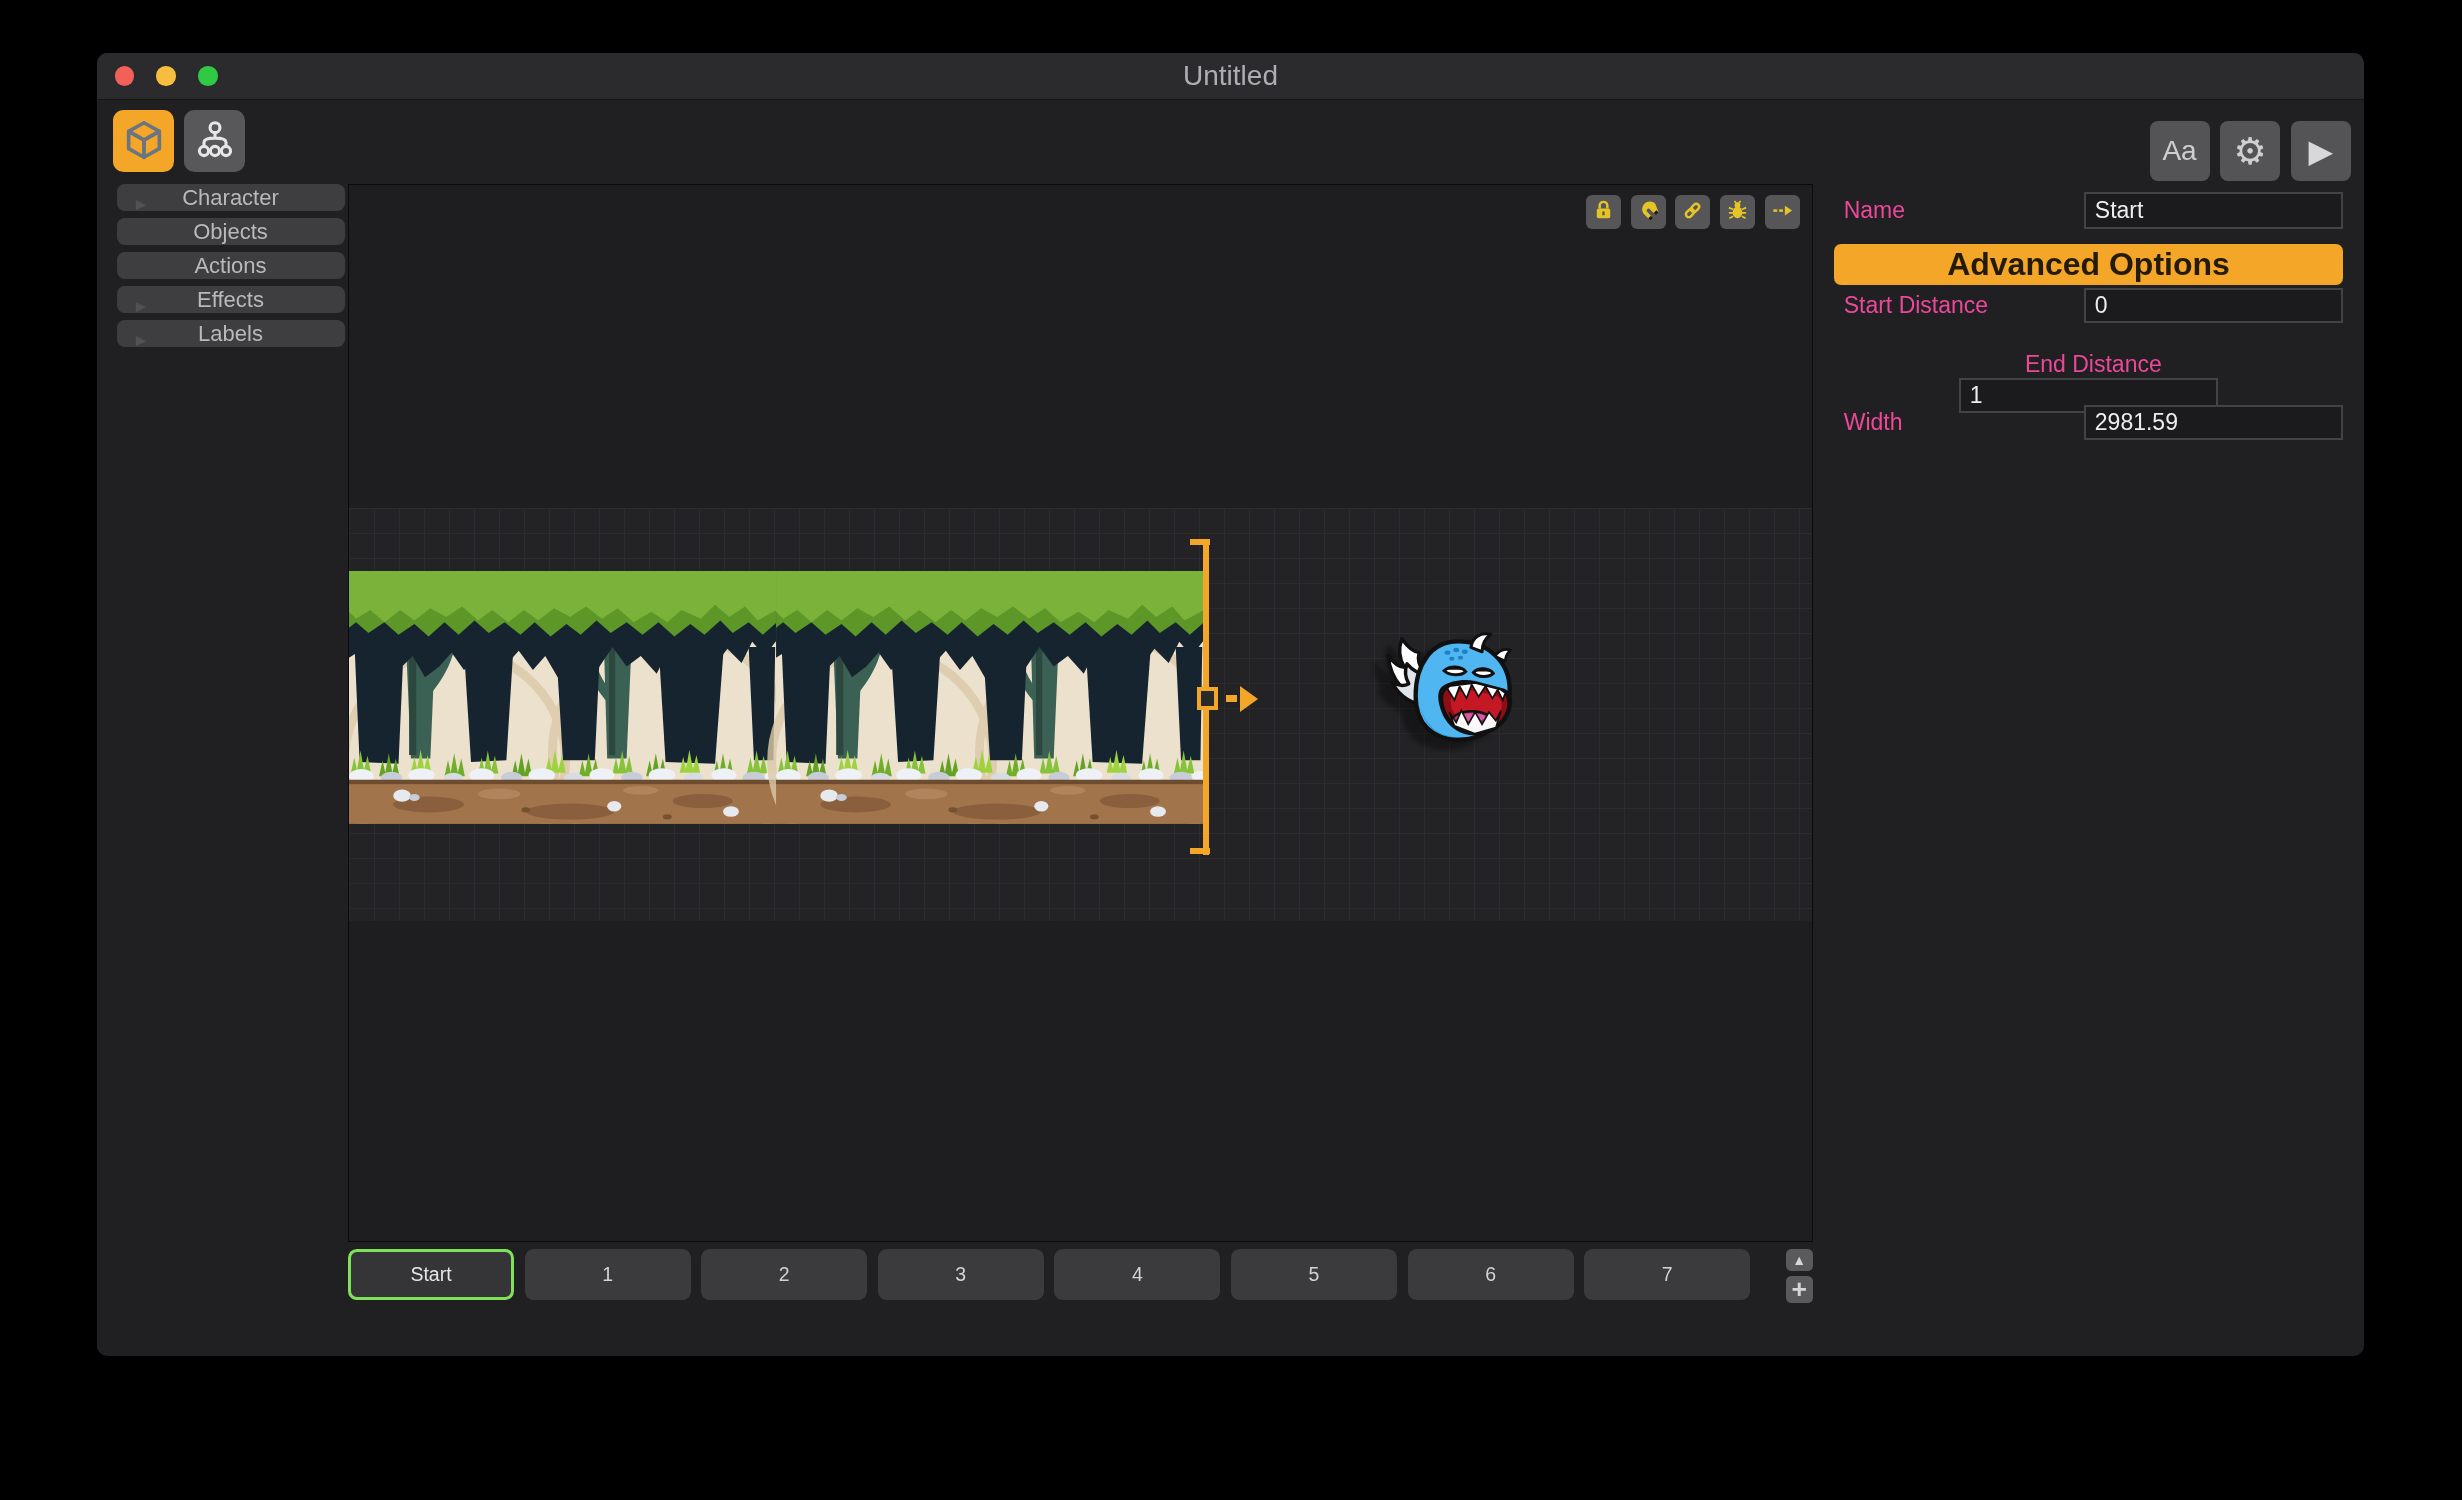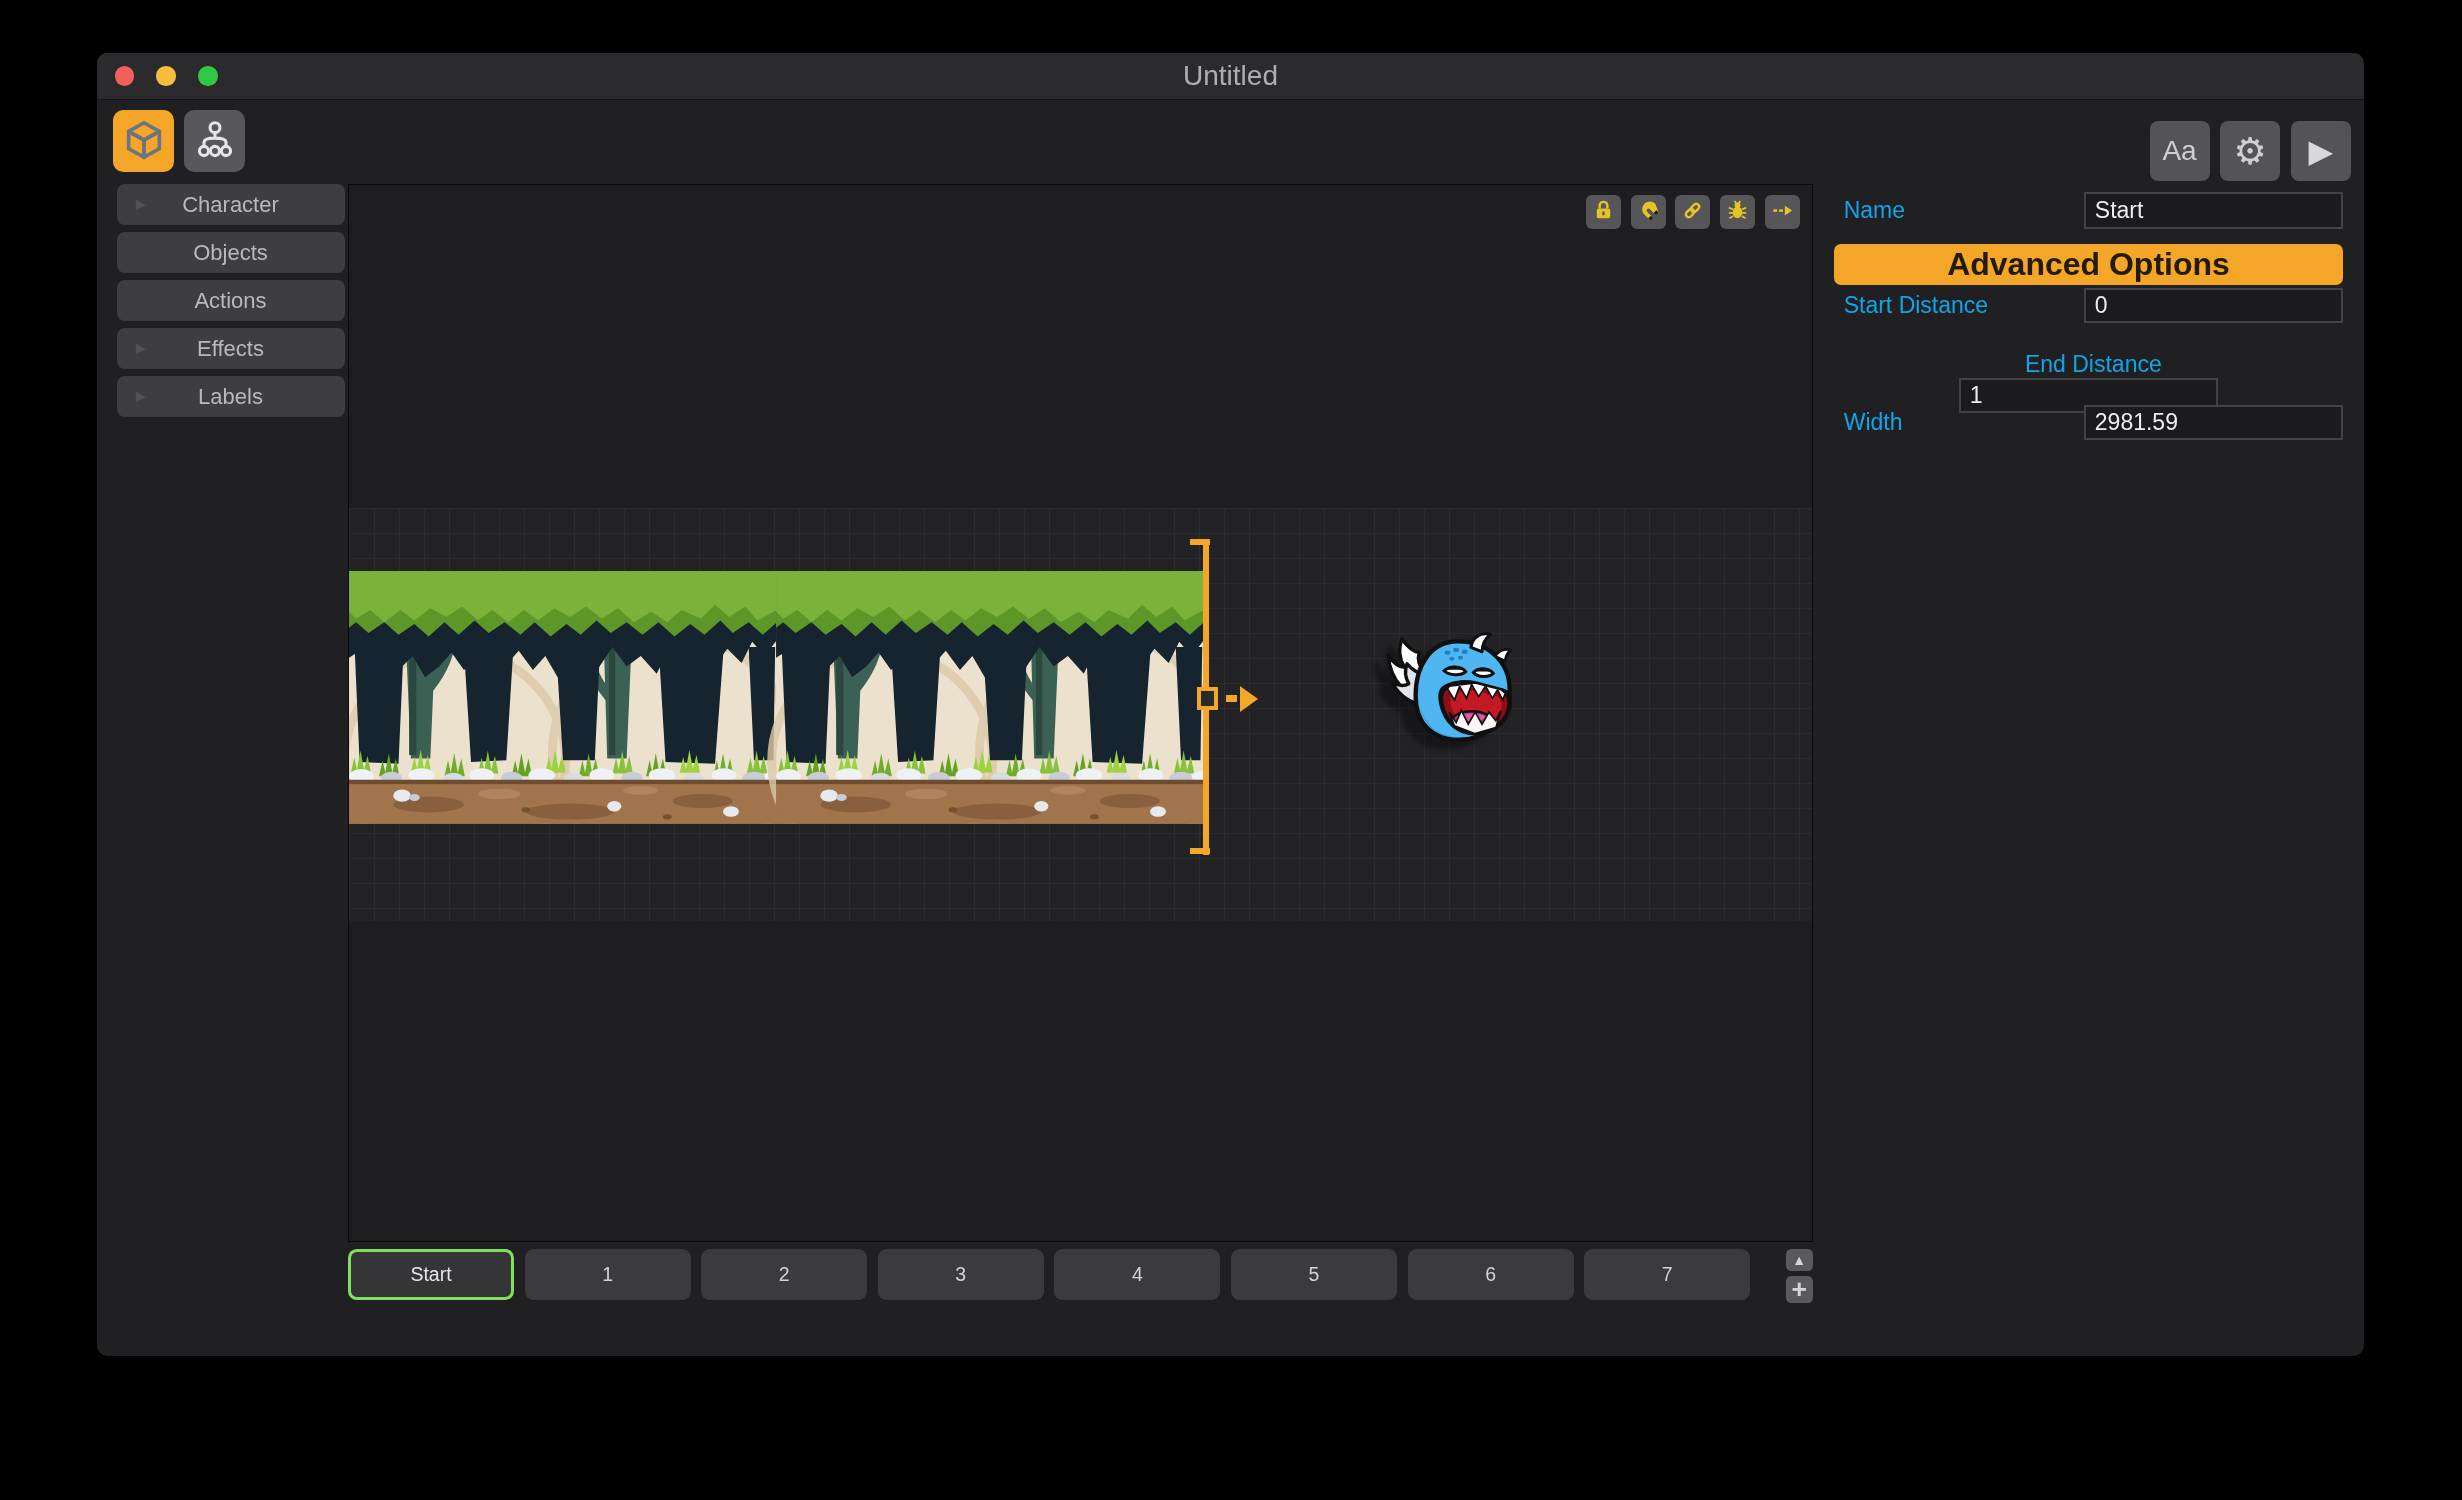--- a/index.html
+++ b/index.html
@@ -21,21 +21,21 @@
   .modebtn{position:absolute;width:61px;height:62px;border-radius:10.6px;
            display:flex;align-items:center;justify-content:center;}
   .modebtn.active{background:#f3a627;}
   .modebtn.idle{background:#58585a;}
   .topright{position:absolute;top:68px;right:13.3px;display:flex;gap:10.6px;}
   .graybtn{width:60px;height:60px;border-radius:8px;background:#545456;color:#cfcfd1;
            display:flex;align-items:center;justify-content:center;font-size:28px;}
   .graybtn .glyph{line-height:1;}
   
   .sidebar{position:absolute;left:19.5px;top:131px;width:228px;}
-  .sbtn{position:relative;height:41px;border-radius:8px;background:#3e3e40;margin-bottom:7px;
+  .sbtn{position:relative;height:27px;border-radius:8px;background:#3e3e40;margin-bottom:7px;
         display:flex;align-items:center;justify-content:center;color:#b9b9bc;font-size:22px;}
   .sbtn .disc{position:absolute;left:16px;top:0;height:41px;line-height:41px;
               color:#525254;font-size:17px;}
   
   .canvas{position:absolute;left:251px;top:131px;width:1465px;height:1058px;
           background:#1e1e20;border:1.8px solid #0a0a0a;box-sizing:border-box;overflow:hidden;}
   .gridband{position:absolute;left:0;right:0;top:323px;height:413px;background:#232326;
             background-image:linear-gradient(#2c2c30 0.9px,transparent 0.9px),
                              linear-gradient(90deg,#2c2c30 0.9px,transparent 0.9px);
             background-size:25px 25px;}
@@ -62,21 +62,21 @@
        display:flex;align-items:center;justify-content:center;color:#d3d3d5;font-size:19.5px;}
   .tab.selected{background:#353537;border:3.5px solid #7fe05a;color:#e6e6e8;}
   .scrollers{position:absolute;left:1689px;top:1196px;width:26.5px;}
   .scbtn{width:26.5px;border-radius:5.3px;background:#5a5a5c;color:#d6d6d8;
          display:flex;align-items:center;justify-content:center;}
   .scbtn.up{height:22px;font-size:14px;margin-bottom:5.3px;}
   .scbtn.add{height:26.5px;font-size:26.5px;font-weight:bold;}
   
   .inspector{position:absolute;left:1737px;top:131px;width:509px;}
   .irow{position:absolute;left:0;right:0;display:flex;align-items:center;}
-  .ilabel{color:#0ea5e9;font-size:23px;padding-left:9.7px;flex:1;}
+  .ilabel{color:#ec4899;font-size:23px;padding-left:9.7px;flex:1;}
   .ifield{width:259px;height:35px;box-sizing:border-box;background:#1b1b1d;
           border:2.7px solid #434345;color:#ededef;font-size:23px;padding:0 0 0 8.8px;
           font-family:"Liberation Sans","DejaVu Sans",sans-serif;outline:none;}
   .advbtn{position:absolute;left:0;top:60px;width:509px;height:41px;border-radius:7px;
           background:#f3a627;color:#241b06;font-size:32px;font-weight:600;
           display:flex;align-items:center;justify-content:center;}
 </style>
 </head>
 <body>
 

